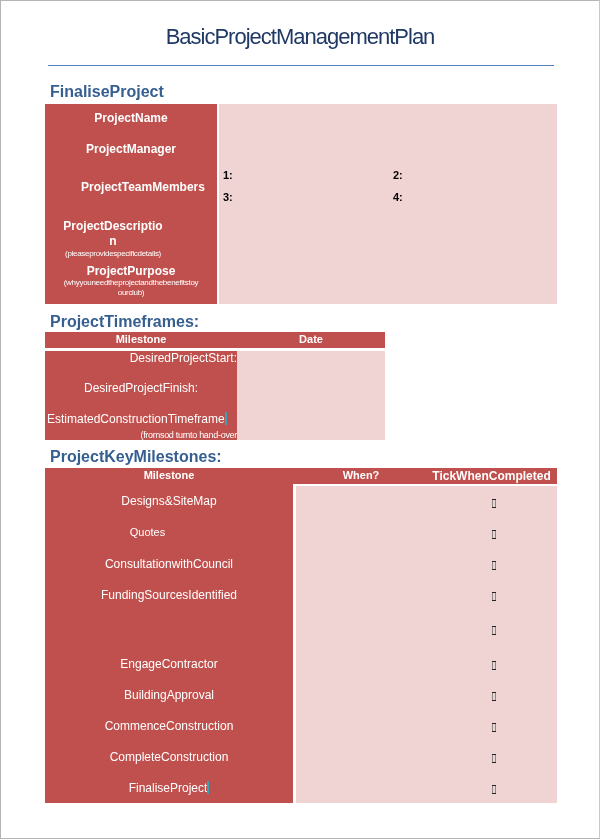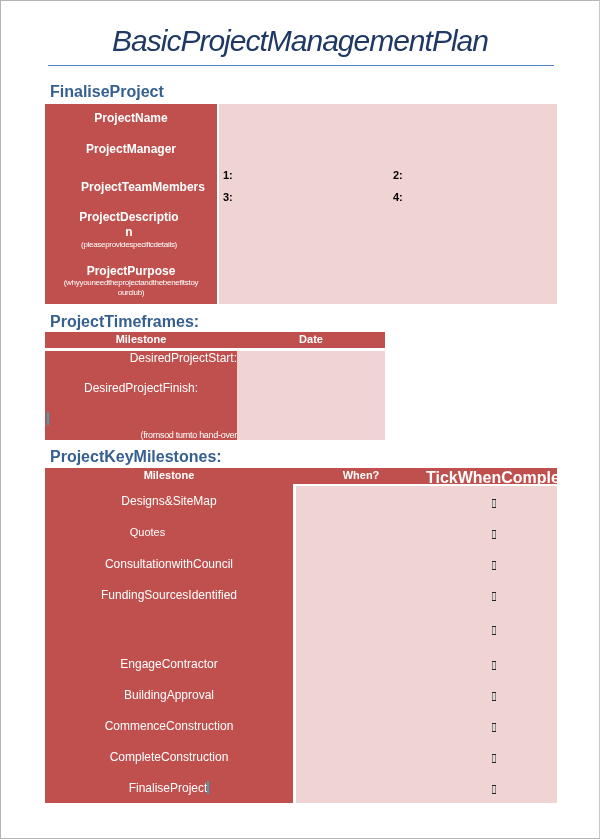--- a/index.html
+++ b/index.html
@@ -6,21 +6,21 @@
     body {
       width: 600px; height: 839px; position: relative; background: #ffffff;
       font-family: "Liberation Sans", sans-serif; overflow: hidden;
     }
     .page-frame {
       position: absolute; left: 0; top: 0; width: 598px; height: 837px;
       border: 1px solid #b4b4b4; border-right-color: #c8c8c8;
     }
     .title {
       position: absolute; left: 0; width: 600px; top: 24px; text-align: center;
-      font-size: 30px; color: #1f3864; letter-spacing: -1px; font-style: italic;
+      font-size: 22px; color: #1f3864; letter-spacing: -1px;
     }
     .title-rule {
       position: absolute; left: 48px; top: 65px; width: 506px; height: 1px; background: #4f81bd;
     }
     .section-heading {
       position: absolute; left: 50px; font-size: 16px; font-weight: bold; color: #365f91;
     }
     .red { background: #c0504d; }
     .pink { background: #f0d3d3; }
     .abs { position: absolute; }
@@ -66,21 +66,21 @@
 
 <div class="label bold" style="left:45px;width:172px;top:142px;">ProjectManager</div>
 <div class="abs" style="left:219px;top:132px;width:338px;height:32px;"></div>
 
 <div class="label bold" style="left:45px;width:172px;top:180px;padding-left:12px;">ProjectTeamMembers</div>
 <div class="member" style="left:223px;top:169px;">1:</div>
 <div class="member" style="left:393px;top:169px;">2:</div>
 <div class="member" style="left:223px;top:191px;">3:</div>
 <div class="member" style="left:393px;top:191px;">4:</div>
 
-<div class="label bold" style="left:45px;width:136px;top:210px;line-height:15px;margin-left:16px;">
+<div class="label bold" style="left:45px;width:136px;top:219px;line-height:15px;">
   <div>ProjectDescriptio</div>
   <div>n</div>
   <div class="sub" style="font-weight:normal;">(pleaseprovidespecificdetails)</div>
 </div>
 <div class="abs" style="left:219px;top:212px;width:338px;height:48px;"></div>
 
 <div class="label bold" style="left:45px;width:172px;top:264px;line-height:14px;">
   <div>ProjectPurpose</div>
   <div class="sub" style="font-weight:normal;">(whyyouneedtheprojectandthebenefitstoy</div>
   <div class="sub" style="font-weight:normal;">ourclub)</div>
@@ -96,31 +96,31 @@
 <div class="abs red" style="left:45px;top:351px;width:192px;height:89px;"></div>
 <div class="abs pink" style="left:237px;top:351px;width:148px;height:89px;"></div>
 
 <div class="label" style="left:45px;width:192px;top:351px;text-align:right;">DesiredProjectStart:</div>
 <div class="abs" style="left:237px;top:351px;width:148px;height:26px;"></div>
 
 <div class="label" style="left:45px;width:192px;top:381px;">DesiredProjectFinish:</div>
 <div class="abs" style="left:237px;top:377px;width:148px;height:26px;"></div>
 
 <div class="label" style="left:45px;width:200px;top:412px;text-align:left;left:47px;">
-  <span class="cursor"></span>
+  <span>EstimatedConstructionTimeframe</span><span class="cursor"></span>
 </div>
 <div class="sub" style="position:absolute;left:45px;width:192px;top:430px;text-align:right;font-size:9px;">(fromsod turnto hand-over</div>
 <div class="abs" style="left:237px;top:403px;width:148px;height:37px;"></div>
 
 <div class="section-heading" style="top:448px;">ProjectKeyMilestones:</div>
 
 <div class="abs red" style="left:45px;top:468px;width:512px;height:16px;"></div>
 <div class="th" style="left:45px;width:248px;top:469px;">Milestone</div>
 <div class="th" style="left:296px;width:130px;top:469px;">When?</div>
-<div class="th" style="left:426px;width:131px;top:469px;font-size:16px;">TickWhenCompleted</div>
+<div class="th" style="left:426px;width:131px;top:469px;font-size:12px;">TickWhenCompleted</div>
 
 <div class="abs red" style="left:45px;top:484px;width:248px;height:319px;"></div>
 <div class="abs pink" style="left:296px;top:486px;width:261px;height:317px;"></div>
 
 <div class="label" style="left:45px;width:248px;top:494px;">Designs&amp;SiteMap</div>
 <div class="abs" style="left:296px;top:488px;width:130px;height:28px;"></div>
 <div class="tick" style="left:492px;top:499px;"></div>
 
 <div class="label" style="left:45px;width:205px;top:526px;font-size:11px;">Quotes</div>
 <div class="abs" style="left:296px;top:519px;width:130px;height:28px;"></div>

